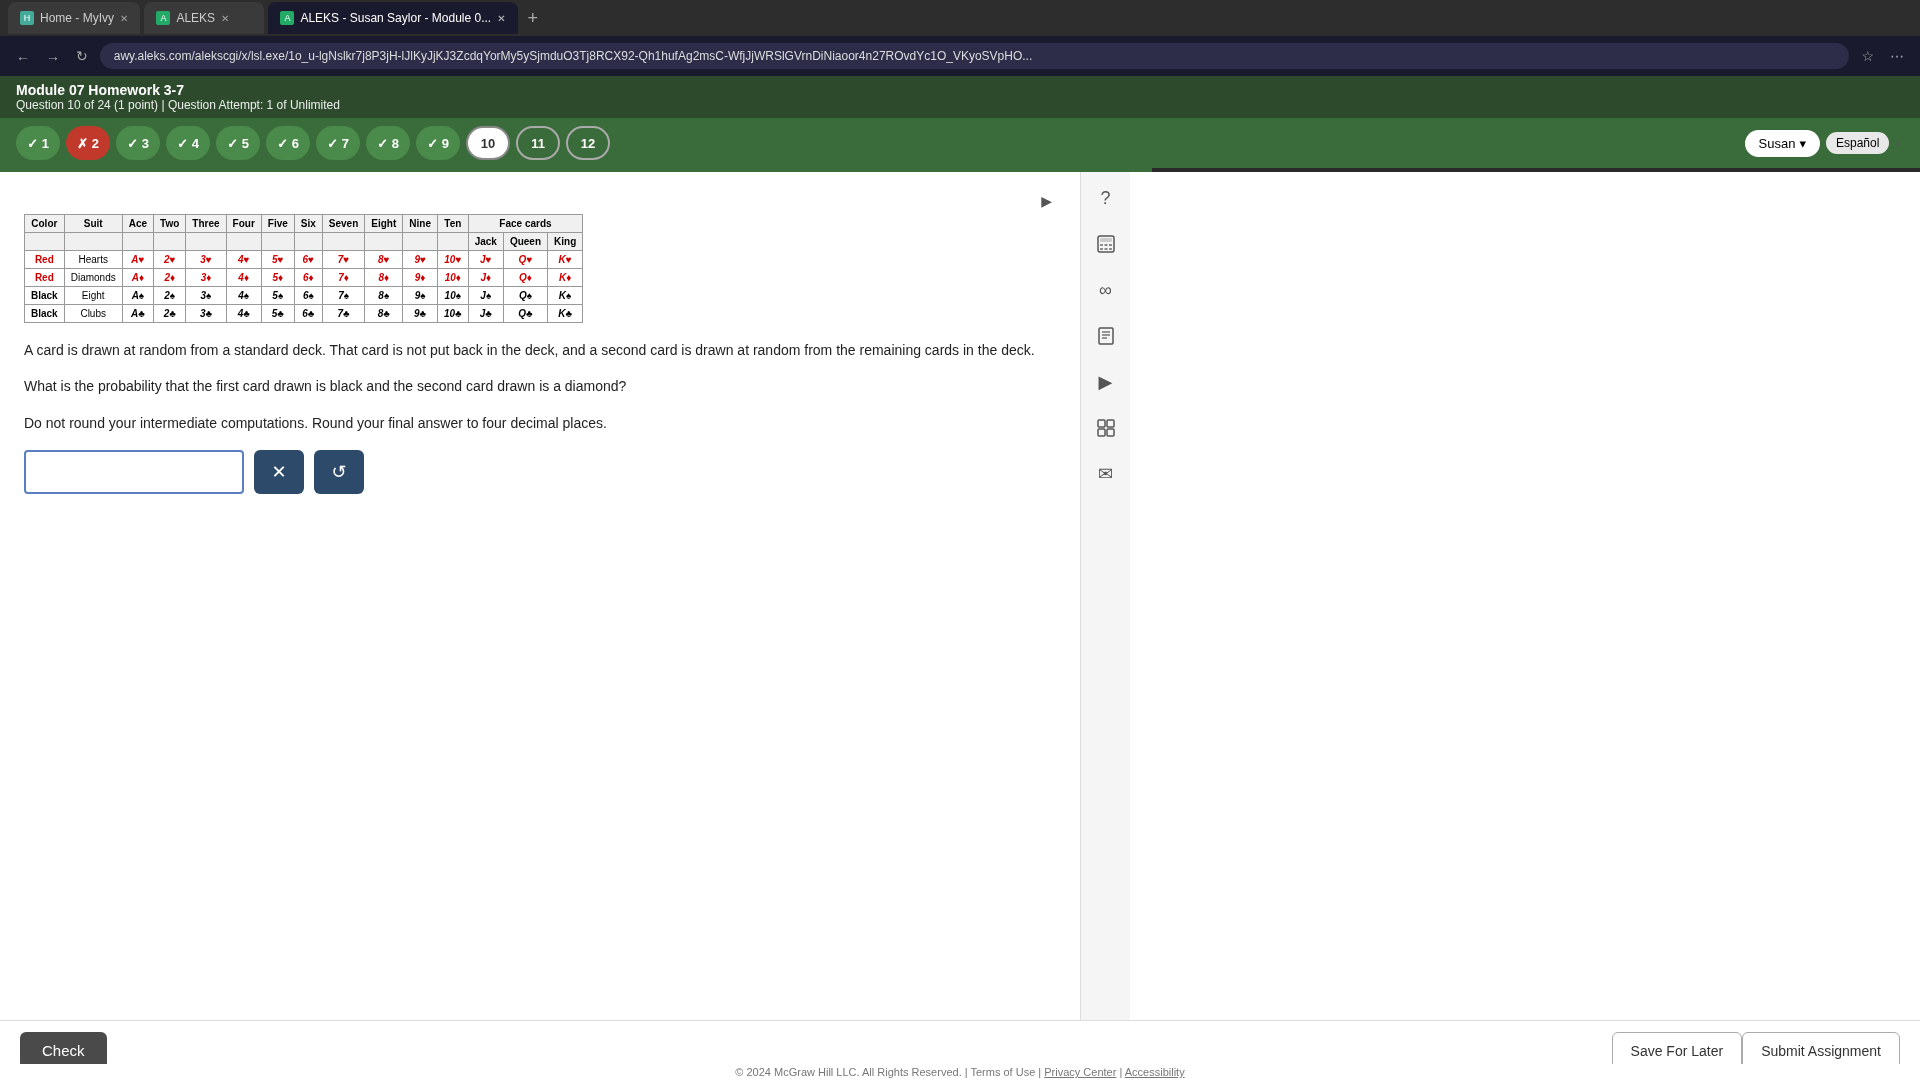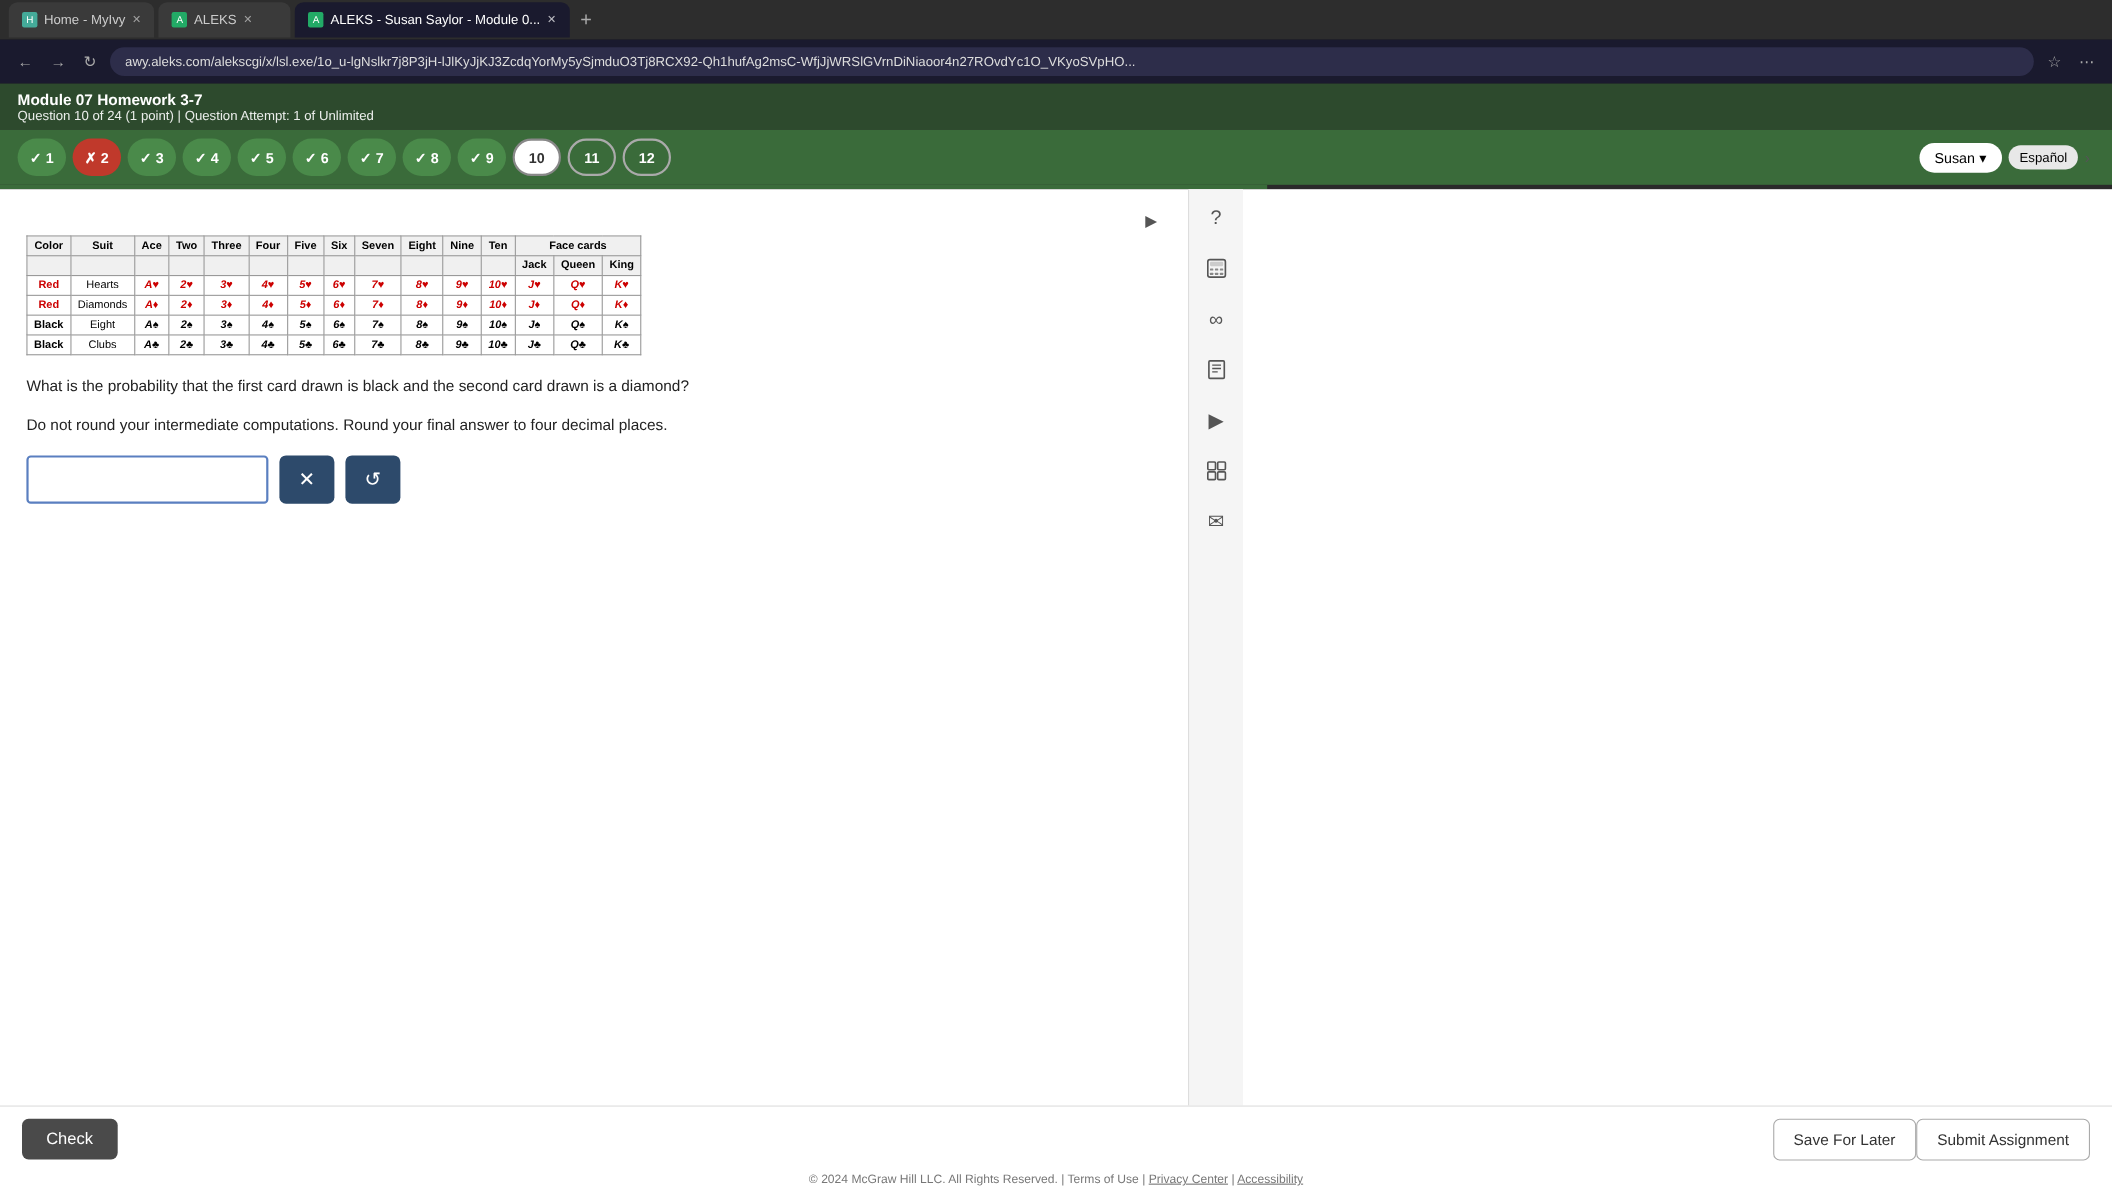--- a/index.html
+++ b/index.html
@@ -277,21 +277,21 @@
       font-size: 18px;
       cursor: pointer;
       display: flex;
       align-items: center;
       justify-content: center;
     }
 
     
     .bottom-bar {
       position: absolute;
-      bottom: 15px;
+      bottom: 0;
       left: 0;
       right: 0;
       height: 60px;
       background: white;
       border-top: 1px solid #ddd;
       display: flex;
       align-items: center;
       padding: 0 20px;
       justify-content: space-between;
     }
@@ -518,20 +518,21 @@
           <td class="black-suit">8♣</td>
           <td class="black-suit">9♣</td>
           <td class="black-suit">10♣</td>
           <td class="black-suit">J♣</td>
           <td class="black-suit">Q♣</td>
           <td class="black-suit">K♣</td>
         </tr>
       </tbody>
     </table>
 
+    <p class="problem-text">A card is drawn at random from a standard deck. That card is not put back in the deck, and a second card is drawn at random from the remaining cards in the deck.</p>
     <p class="problem-text">What is the probability that the first card drawn is black and the second card drawn is a diamond?</p>
     <p class="problem-text">Do not round your intermediate computations. Round your final answer to four decimal places.</p>
 
     <div class="answer-area">
       <input class="answer-input" type="text" value="" placeholder="" style="">
       <button class="action-btn">✕</button>
       <button class="action-btn">↺</button>
     </div>
 
     <div style="height: 80px;"></div>

